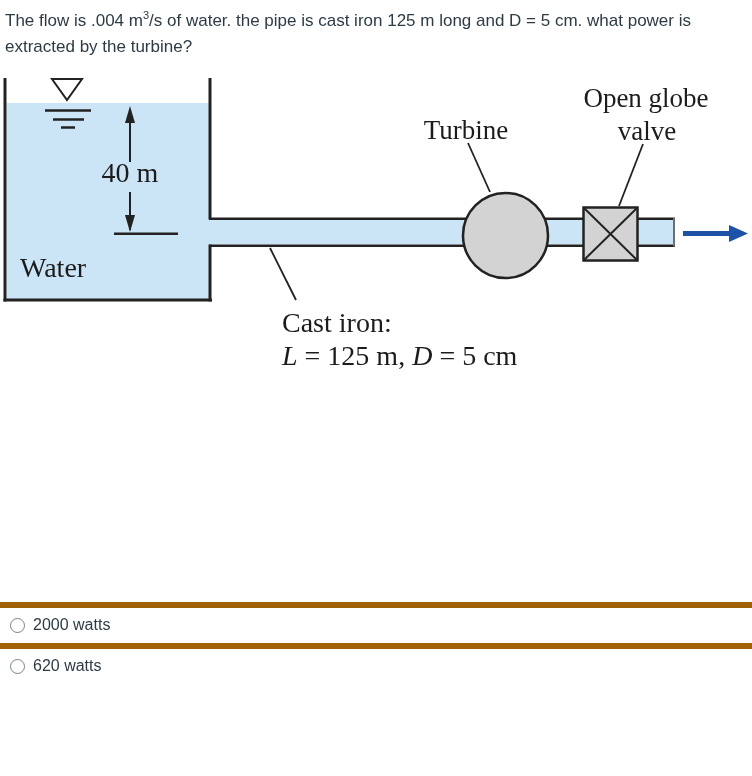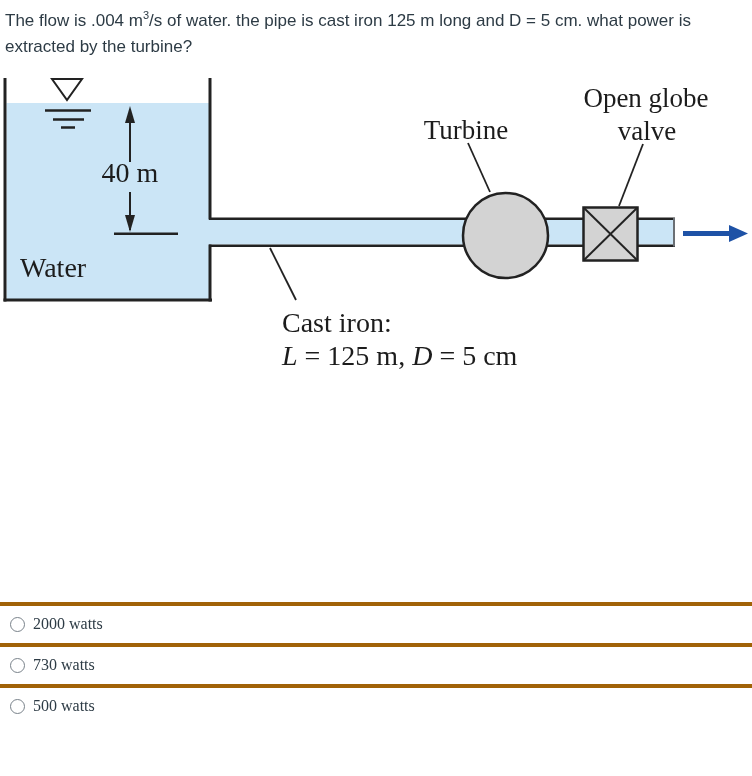--- a/index.html
+++ b/index.html
@@ -17,22 +17,22 @@
   
   .diagram{position:absolute;left:0;top:70px;width:752px;height:300px;}
   .diagram text{fill:#1c1c1c;font-family:"Liberation Serif",serif;}
   .d-line{stroke:#222222;fill:none;}
   .water-fill{fill:#cbe5f6;stroke:none;}
   .comp-fill{fill:#d3d3d3;stroke:#222222;stroke-width:2.5;}
 
   
   .options{position:absolute;left:0;top:602px;width:752px;}
   .option-row{
-    height:41px;border-top:4px solid #a16207;display:flex;align-items:center;
-    padding-left:10px;box-sizing:border-box;background:#fff;cursor:pointer;font-family:Liberation Serif, serif;
+    height:41px;border-top:6px solid #a16207;display:flex;align-items:center;
+    padding-left:10px;box-sizing:border-box;background:#fff;cursor:pointer;
   }
   .radio{
     width:15px;height:15px;border:1.5px solid #79828a;border-radius:50%;
     background:#fff;box-sizing:border-box;flex:0 0 auto;margin-right:8px;
   }
   .option-label{font-size:16px;color:#2d3b45;line-height:1;padding-bottom:1px;}
 </style>
 </head>
 <body>
 
@@ -89,21 +89,17 @@
     <text x="282" y="295" font-size="28"><tspan font-style="italic">L</tspan><tspan> = 125 m, </tspan><tspan font-style="italic">D</tspan><tspan> = 5 cm</tspan></text>
   </svg>
 
   <div class="options">
     <div class="option-row">
       <div class="radio"></div>
       <div class="option-label">2000 watts</div>
     </div>
     <div class="option-row">
       <div class="radio"></div>
-      <div class="option-label">730 watts</div>
-    </div>
-    <div class="option-row">
-      <div class="radio"></div>
-      <div class="option-label">500 watts</div>
+      <div class="option-label">620 watts</div>
     </div>
   </div>
 
 </div>
 
 </body></html>

